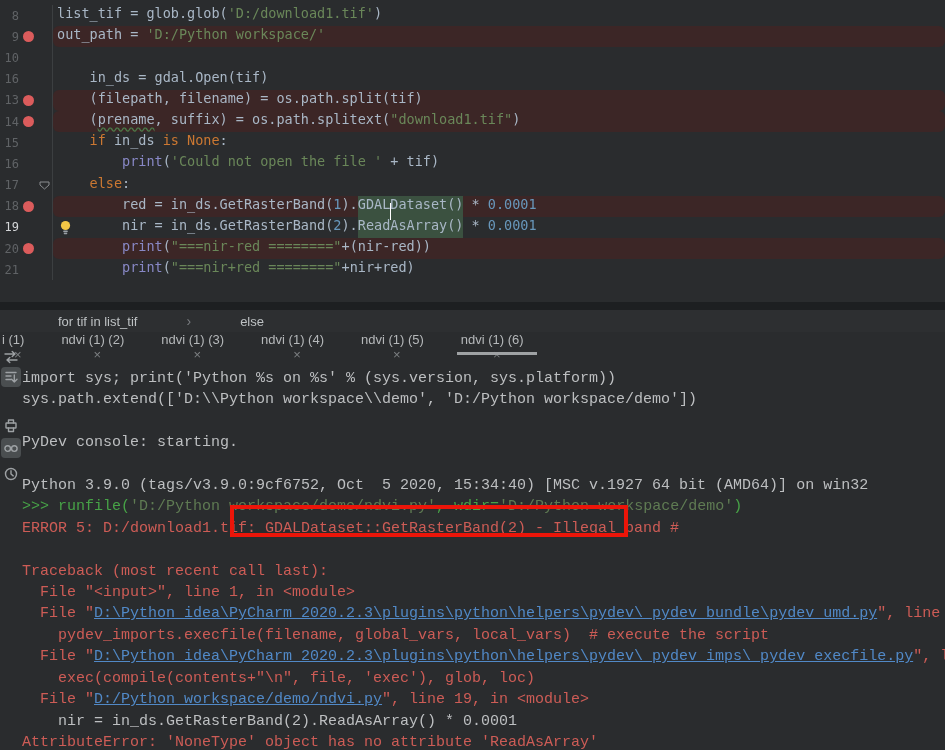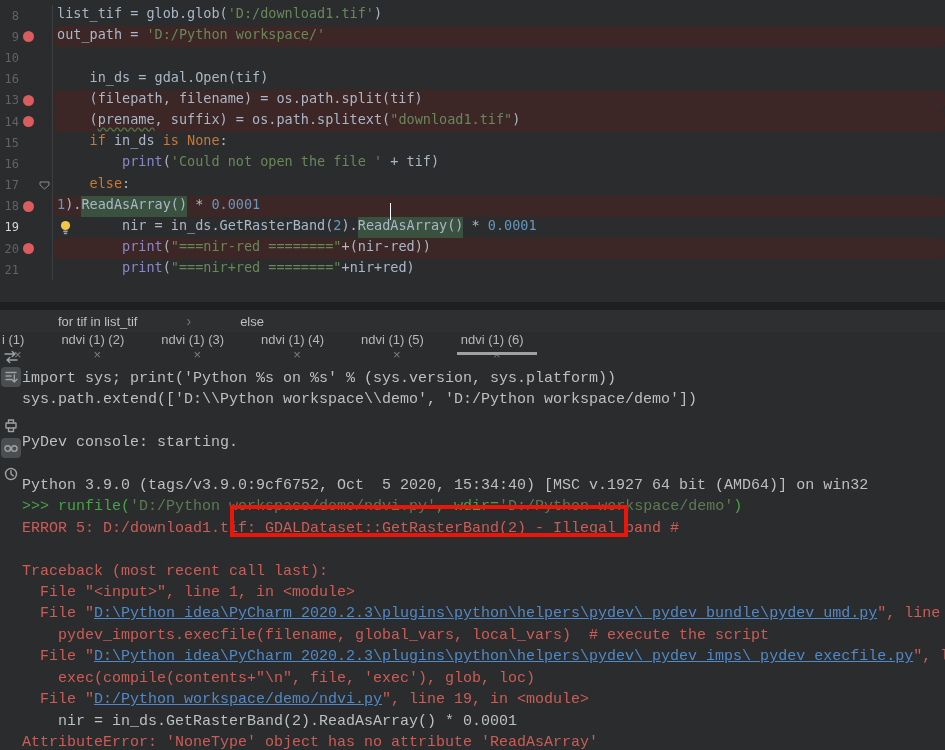--- a/index.html
+++ b/index.html
@@ -144,21 +144,21 @@
       <div class="codeline"><span class="seg-fg">    </span><span class="seg-kw">else</span><span class="seg-fg">:</span></div>
     </div>
     <div class="line-row">
       <div class="gutter">
         <span class="lnum">18</span>
         <span class="gdot">
           <span class="bpdot"></span>
         </span>
         <span class="gfold"></span>
       </div>
-      <div class="codeline bp"><span class="seg-num">1</span><span class="seg-fg">).</span><span class="seg-hl">ReadAsArray()</span><span class="seg-fg"> * </span><span class="seg-num">0.0001</span></div>
+      <div class="codeline bp"><span class="seg-fg">        red = in_ds.GetRasterBand(</span><span class="seg-num">1</span><span class="seg-fg">).</span><span class="seg-hl">GDALDataset()</span><span class="seg-fg"> * </span><span class="seg-num">0.0001</span></div>
     </div>
     <div class="line-row">
       <div class="gutter">
         <span class="lnum cur">19</span>
         <span class="gdot"></span>
         <span class="gfold"></span>
       </div>
       <div class="codeline"><span class="bulb"><svg width="13" height="15" viewBox="0 0 13 15">
             <circle cx="6.5" cy="5.5" r="4.6" fill="#f3c646"></circle>
             <rect x="4.2" y="10.6" width="4.6" height="1.6" rx="0.8" fill="#9aa0a6"></rect>

